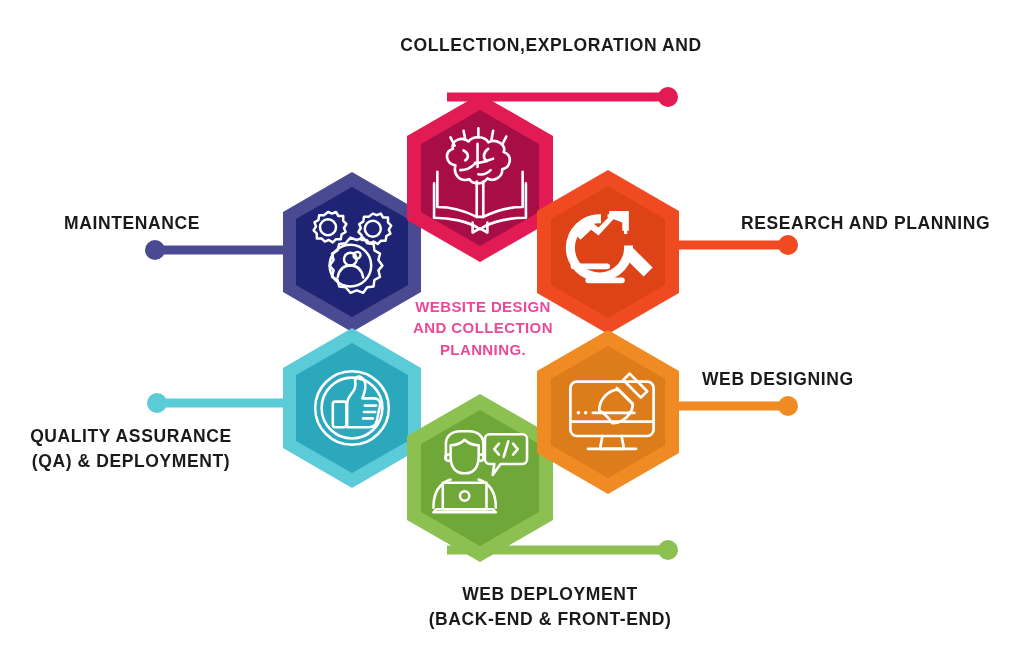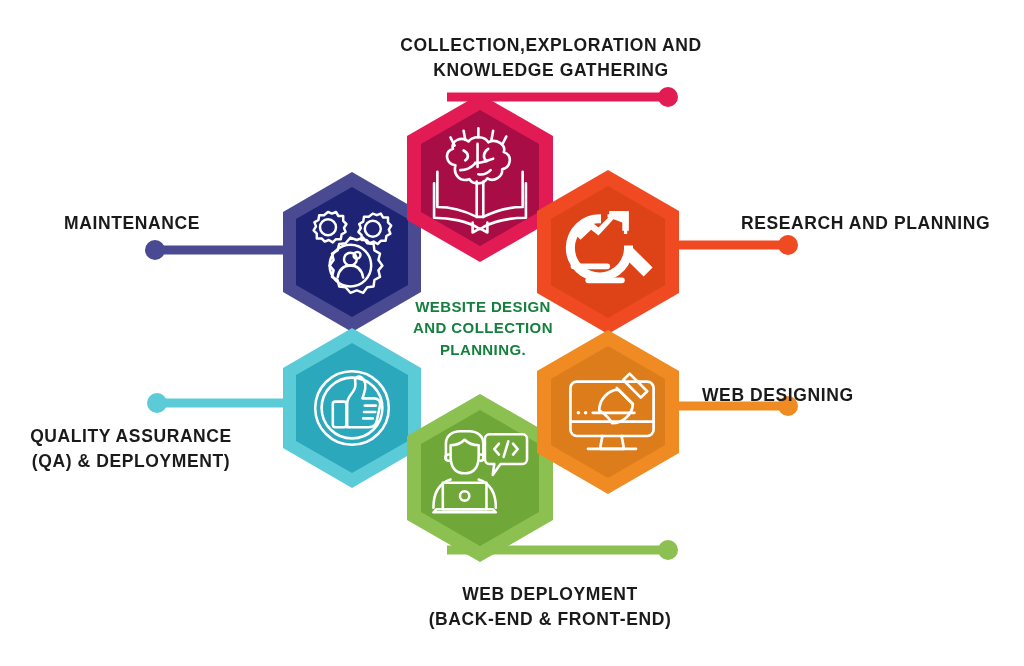--- a/index.html
+++ b/index.html
@@ -37,21 +37,21 @@
     font-size: 17.5px;
     letter-spacing: 0.6px;
     line-height: 1.45;
     white-space: nowrap;
   }
   .label.r { text-align: left; }
   .label.l { text-align: center; }
   .label.c { text-align: center; }
   .center-caption {
     position: absolute;
-    color: #15803d;
+    color: #ec4899;
     font-family: "Liberation Sans", sans-serif;
     font-weight: bold;
     font-size: 15px;
     letter-spacing: 0.4px;
     line-height: 1.42;
     text-align: center;
     white-space: nowrap;
   }
 </style>
 </head>
@@ -282,28 +282,27 @@
       <polygon points="608,330 679,371 679,453 608,494 537,453 537,371" fill="#F08A22"></polygon>
       <polygon points="608,346 665,379 665,445 608,478 551,445 551,379" fill="#DD7C1A"></polygon>
       <g transform="translate(612,412) scale(0.80)">
         <use href="#icon-design"></use>
       </g>
     </g>
   </svg>
 
   <div class="label c" style="left:386px; top:33px; width:330px;">
     <div>COLLECTION,EXPLORATION AND</div>
-    <div>KNOWLEDGE GATHERING</div>
   </div>
 
   <div class="label r" style="left:702px; top:211px;margin-left:39px;">
     <div>RESEARCH AND PLANNING</div>
   </div>
 
-  <div class="label r" style="left:702px; top:367px;margin-top:16px;">
+  <div class="label r" style="left:702px; top:367px;">
     <div>WEB DESIGNING</div>
   </div>
 
   <div class="label c" style="left:370px; top:582px; width:360px;">
     <div>WEB DEPLOYMENT</div>
     <div>(BACK-END &amp; FRONT-END)</div>
   </div>
 
   <div class="label l" style="left:0px; top:424px; width:262px;">
     <div>QUALITY ASSURANCE</div>

